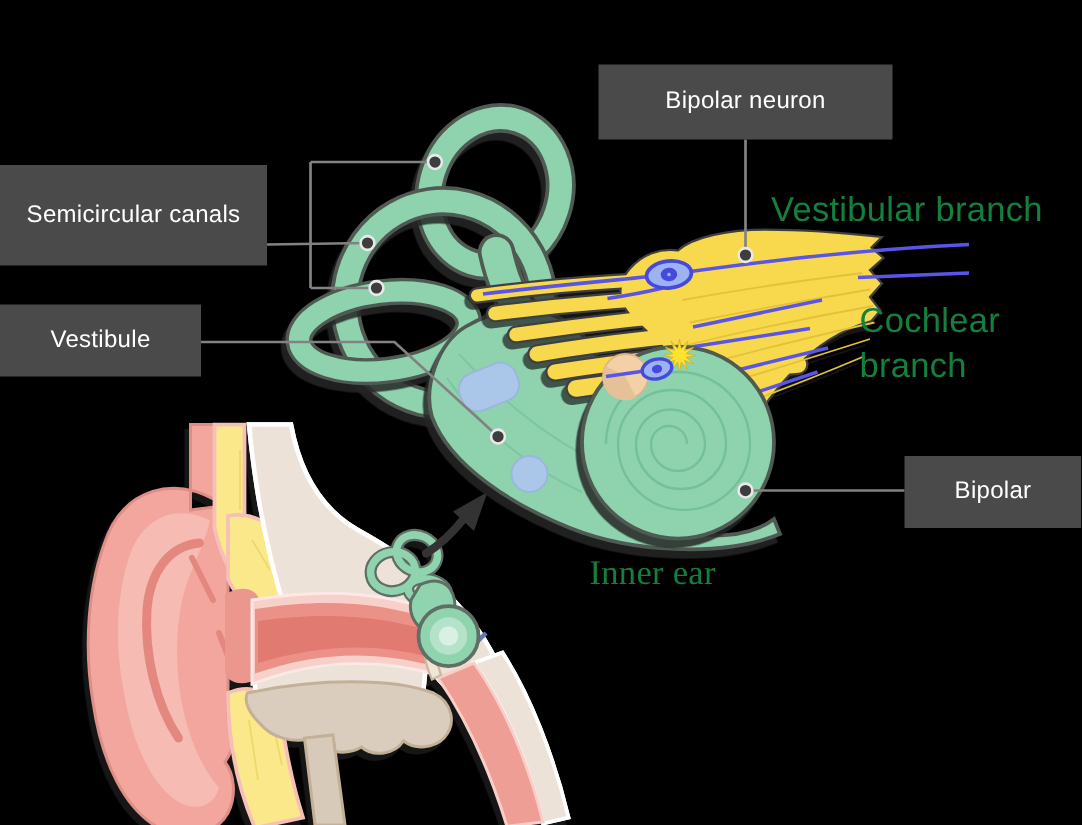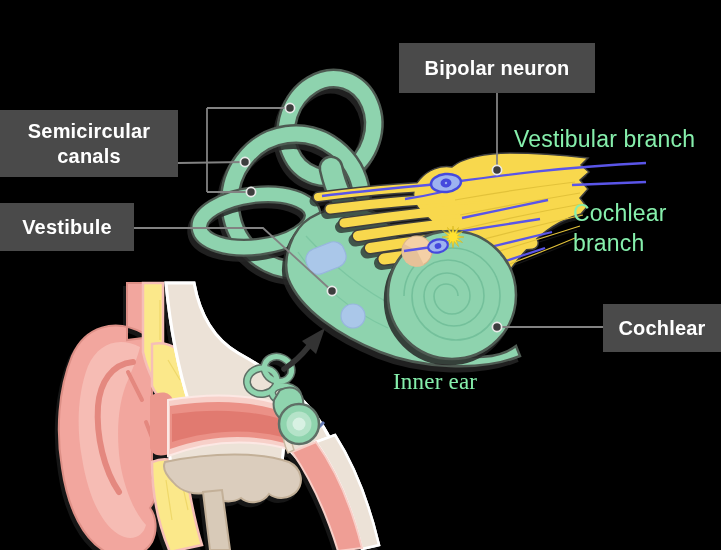--- a/index.html
+++ b/index.html
@@ -4,24 +4,24 @@
 <style>
   html,body{margin:0;padding:0;background:#000;}
   .stage{
     position:relative;width:721px;height:550px;background:#000;
     overflow:hidden;font-family:"Liberation Sans",sans-serif;
   }
   .stage svg{position:absolute;left:0;top:0;}
   .lbl{
     position:absolute;background:#4a4a4a;color:#fff;
     display:flex;align-items:center;justify-content:center;text-align:center;
-    font-size:20px;line-height:1.22;letter-spacing:.2px;font-weight:bold;
+    font-size:16px;line-height:1.22;letter-spacing:.2px;
   }
   .gtxt{
-    position:absolute;color:#86efac;font-size:23px;line-height:1.32;
+    position:absolute;color:#15803d;font-size:23px;line-height:1.32;
     letter-spacing:.2px;white-space:nowrap;
   }
   .gtxt.wrap{white-space:normal;}
   .sh-green{filter:drop-shadow(-3px 5px 0 rgba(38,38,38,.85));}
   .sh-soft{filter:drop-shadow(-3px 4px 0 rgba(32,32,32,.7));}
 </style>
 </head>
 <body>
 
 <div class="stage">
@@ -242,21 +242,21 @@
 
 <div class="lbl" style="left:0;top:203px;width:134px;height:48px;">
   <span>Vestibule</span>
 </div>
 
 <div class="lbl" style="left:399px;top:43px;width:196px;height:50px;">
   <span>Bipolar neuron</span>
 </div>
 
 <div class="lbl" style="left:603px;top:304px;width:118px;height:48px;">
-  <span>Cochlear</span>
+  <span>Bipolar</span>
 </div>
 
 <div class="gtxt" style="left:514px;top:124px;">Vestibular branch</div>
 
 <div class="gtxt wrap" style="left:573px;top:198px;width:108px;">Cochlear branch</div>
 
 <div class="gtxt" style="left:393px;top:367px;font-family:Liberation Serif, serif;">Inner ear</div>
 
 </div>
 

